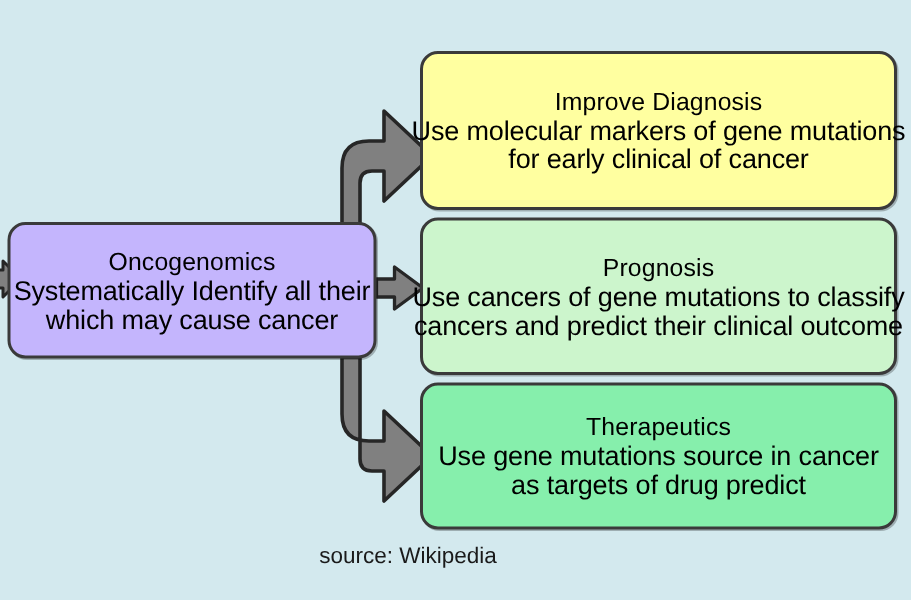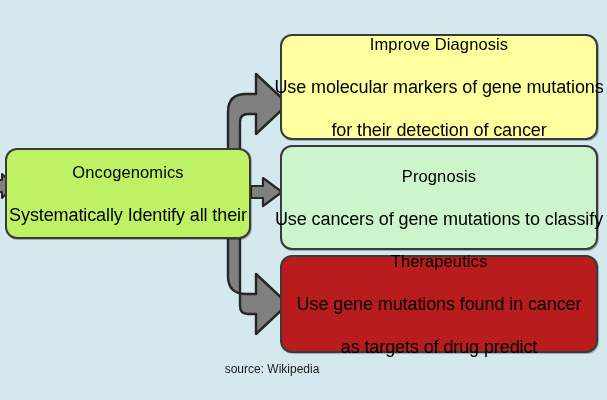--- a/index.html
+++ b/index.html
@@ -26,77 +26,76 @@
     border: 2px solid #3a3a3a;
     border-radius: 12px;
     display: flex;
     flex-direction: column;
     align-items: center;
     justify-content: center;
     text-align: center;
     color: #000000;
     z-index: 3;
     box-shadow: 1px 1px 0 rgba(0,0,0,0.25);
-    gap: 24px;
   }
   .node-title {
     font-size: 16.5px;
     line-height: 20px;
     letter-spacing: 0.1px;
     white-space: nowrap;
   }
   .node-desc {
     font-size: 18px;
     line-height: 19px;
     letter-spacing: -0.1px;
     white-space: nowrap;
   }
   #box-source {
     left: 5px;
     top: 148px;
     width: 246px;
     height: 91px;
-    background: #bef264;
+    background: #c4b5fd;
   }
   #box-diagnosis {
     left: 280px;
     top: 34px;
     width: 318px;
     height: 106px;
     background: #ffffa0;
   }
   #box-prognosis {
     left: 280px;
     top: 145px;
     width: 318px;
     height: 105px;
     background: #ccf5cc;
   }
   #box-therapeutics {
     left: 280px;
     top: 255px;
     width: 318px;
     height: 98px;
-    background: #b91c1c;
+    background: #86efac;
   }
   #connectors {
     position: absolute;
     left: 0;
     top: 0;
     width: 607px;
     height: 400px;
     z-index: 2;
   }
   .source-caption {
     position: absolute;
     left: 0;
     top: 362px;
     width: 544px;
     text-align: center;
-    font-size: 12px;
+    font-size: 15px;
     color: #1a1a1a;
     z-index: 4;
   }
 </style>
 </head>
 <body>
 
 <div id="diagram-root">
 
   <svg id="connectors" viewBox="0 0 607 400" xmlns="http://www.w3.org/2000/svg">
@@ -136,34 +135,36 @@
                L 248 314
                Q 240 314 240 306
                L 240 238
                Z" fill="#808080" stroke="#262626" stroke-width="2.4" stroke-linejoin="round"></path>
     </g>
   </svg>
 
   <div class="node-box" id="box-source">
     <div class="node-title">Oncogenomics</div>
     <div class="node-desc">Systematically Identify all their</div>
+    <div class="node-desc">which may cause cancer</div>
   </div>
 
   <div class="node-box" id="box-diagnosis">
     <div class="node-title">Improve Diagnosis</div>
     <div class="node-desc">Use molecular markers of gene mutations</div>
-    <div class="node-desc">for their detection of cancer</div>
+    <div class="node-desc">for early clinical of cancer</div>
   </div>
 
   <div class="node-box" id="box-prognosis">
     <div class="node-title">Prognosis</div>
     <div class="node-desc">Use cancers of gene mutations to classify</div>
+    <div class="node-desc">cancers and predict their clinical outcome</div>
   </div>
 
   <div class="node-box" id="box-therapeutics">
     <div class="node-title">Therapeutics</div>
-    <div class="node-desc">Use gene mutations found in cancer</div>
+    <div class="node-desc">Use gene mutations source in cancer</div>
     <div class="node-desc">as targets of drug predict</div>
   </div>
 
   <div class="source-caption">source: Wikipedia</div>
 
 </div>
 
 </body></html>

